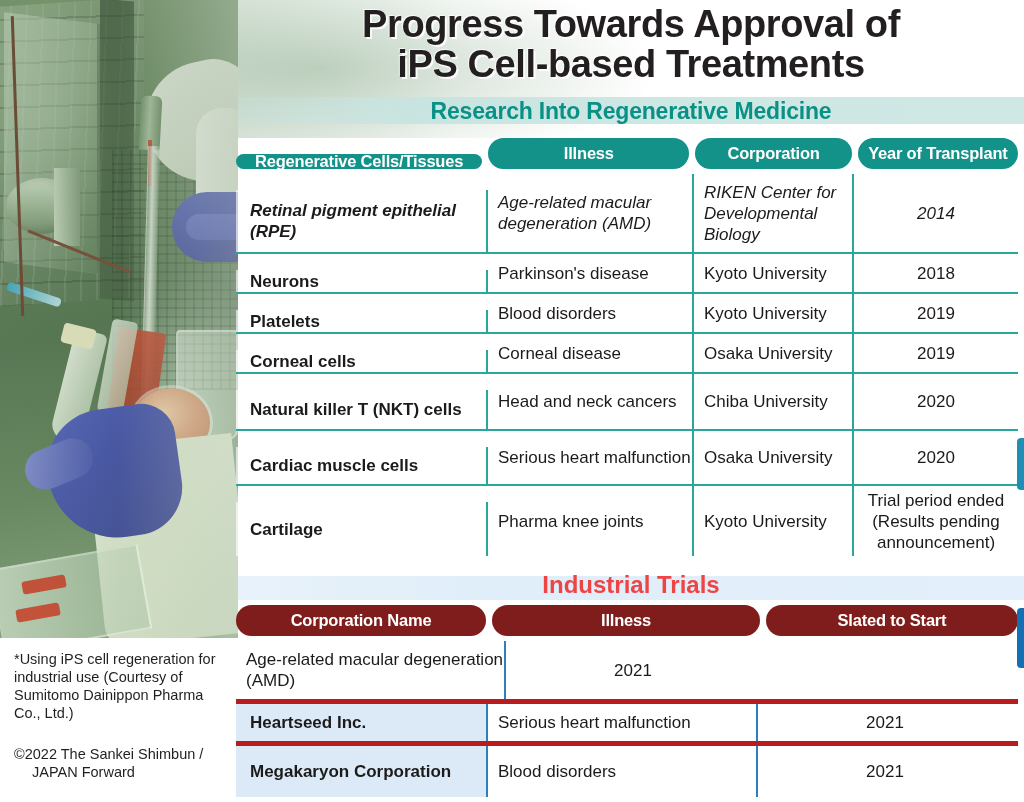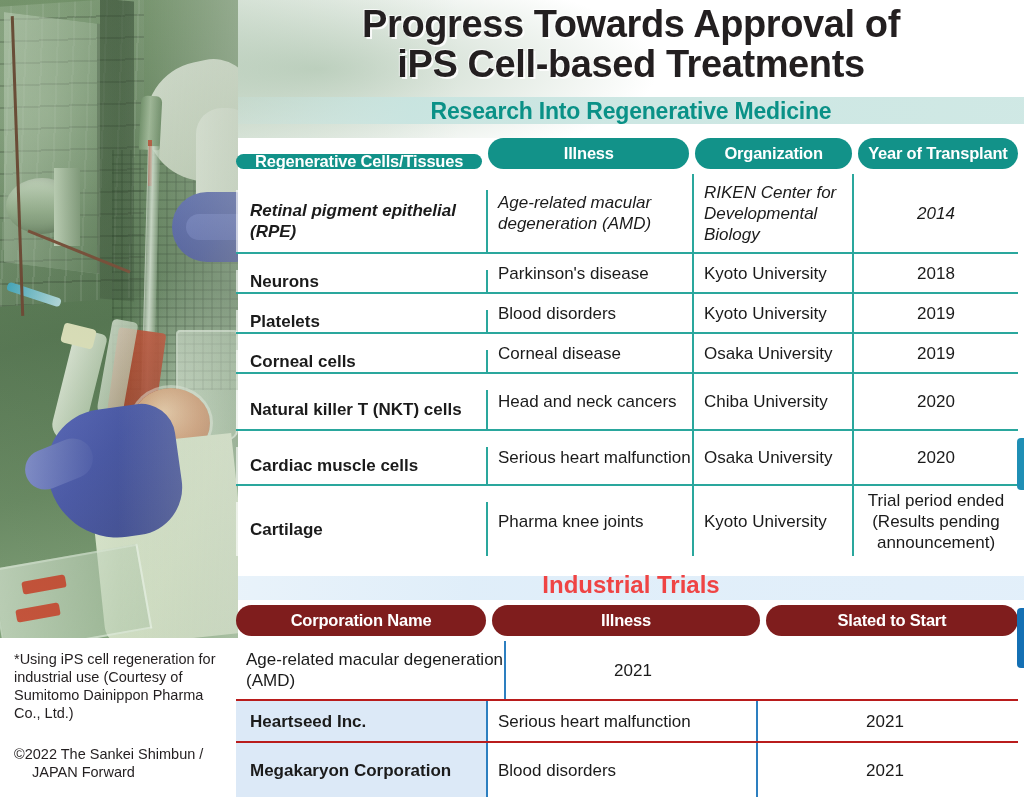--- a/index.html
+++ b/index.html
@@ -235,21 +235,21 @@
     position:absolute; left:238px; top:576px; width:786px; height:24px;
     background: linear-gradient(90deg, rgba(214,232,246,.55), rgba(222,237,249,.95) 30%, rgba(226,239,250,.98));
   }
   #it-title {
     position:absolute; left:238px; top:568px; width:786px; height:34px;
     text-align:center; line-height:34px;
     font-size:24px; font-weight:bold; color:#ef4444;
   }
   #t2 { left:236px; top:605px; width:782px; }
   #t2 .hdr-row { display:flex; gap:6px; height:31px; }
-  .row2 { display:flex; border-top:2px solid #b91c1c; }
+  .row2 { display:flex; border-top:5px solid #b91c1c; }
   .row2:first-child { border-top:none; }
   .iw1 { width:252px; } .iw2 { width:270px; } .iw3 { width:254px; }
   .col1-blue { background:#dce9f7; }
 
   
   #caption {
     position:absolute; left:14px; top:650px; width:212px;
     font-size:14.5px; line-height:18px; color:#231f20;
   }
   #copyright {
@@ -306,21 +306,21 @@
   <div>Progress Towards Approval of</div>
   <div>iPS Cell-based Treatments</div>
 </div>
 <div id="subtitle-band"></div>
 <div id="subtitle">Research Into Regenerative Medicine</div>
 
 <div class="tbl" id="t1">
   <div class="hdr-row">
     <div class="pill pill-teal w1">Regenerative Cells/Tissues</div>
     <div class="pill pill-teal w2">Illness</div>
-    <div class="pill pill-teal w3">Organization</div>
+    <div class="pill pill-teal w3">Corporation</div>
     <div class="pill pill-teal w4">Year of Transplant</div>
   </div>
 
   <div class="grid1">
     <div class="row1" style="height:78px">
       <div class="cell c1 w1 col1-veil bdr-r-teal">Retinal pigment epithelial (RPE)</div>
       <div class="cell w2 whitebg bdr-r-teal">Age-related macular degeneration (AMD)</div>
       <div class="cell w3 whitebg bdr-r-teal">RIKEN Center for Developmental Biology</div>
       <div class="cell center w4 whitebg">2014</div>
     </div>

